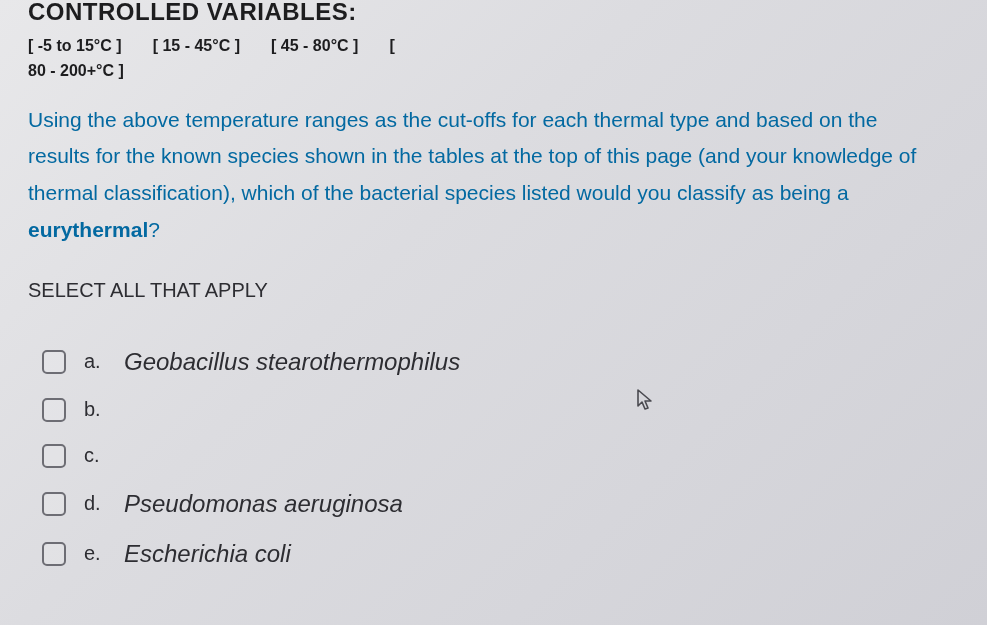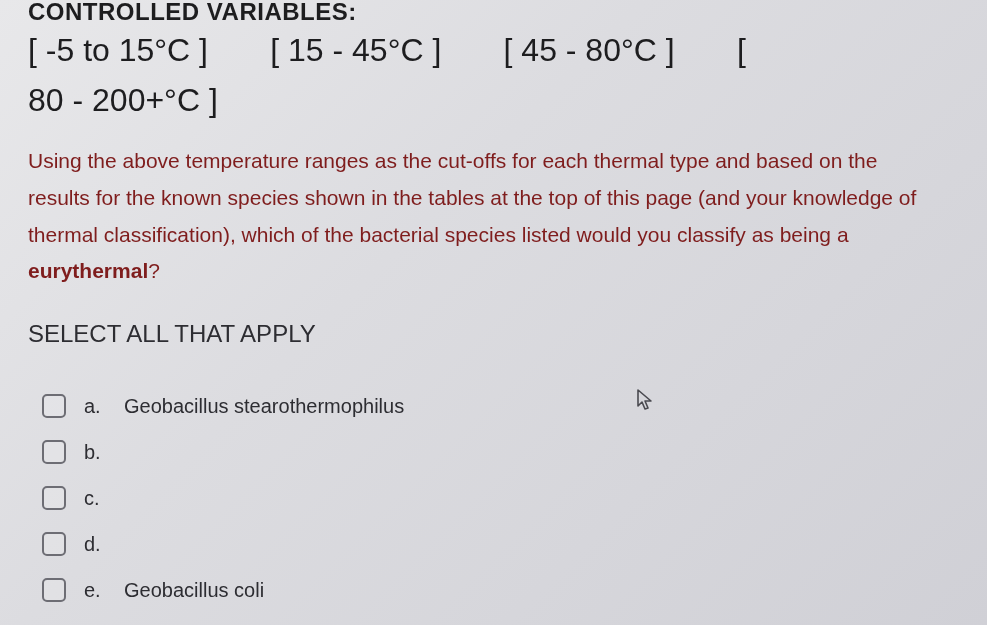--- a/index.html
+++ b/index.html
@@ -17,42 +17,42 @@
     padding: 0 28px 0 28px;
   }
   .heading {
     font-weight: 700;
     font-size: 24px;
     letter-spacing: 0.5px;
     color: #1d1d1f;
     margin-top: -2px;
   }
   .ranges {
-    font-weight: 400;
-    font-size: 32px;
+    font-weight: 700;
+    font-size: 16px;
     color: #1d1d1f;
     line-height: 1.55;
-    margin-top: 0;
+    margin-top: 8px;
     max-width: 920px;
   }
   .ranges span {
     display: inline-block;
   }
   .para {
     font-size: 21px;
     line-height: 1.75;
-    color: #7f1d1d;
+    color: #0369a1;
     margin-top: 18px;
     max-width: 910px;
   }
   .para b {
     font-weight: 700;
   }
   .select-line {
-    font-size: 24px;
+    font-size: 20px;
     color: #2d2d32;
     margin-top: 30px;
   }
   .options {
     margin-top: 46px;
     padding-left: 14px;
   }
   .opt {
     display: flex;
     align-items: center;
@@ -67,21 +67,22 @@
     background: rgba(255,255,255,0.15);
     flex: 0 0 auto;
   }
   .letter {
     font-size: 20px;
     color: #2d2d32;
     width: 22px;
     flex: 0 0 auto;
   }
   .species {
-    font-size: 20px;
+    font-size: 24px;
+    font-style: italic;
     color: #2d2d32;
   }
   .cursor {
     position: absolute;
     left: 636px;
     top: 388px;
     pointer-events: none;
   }
   .cursor svg { display:block; }
 </style>
@@ -121,26 +122,27 @@
     </div>
 
     <div class="opt">
       <div class="cbox"></div>
       <div class="letter">c.</div>
     </div>
 
     <div class="opt">
       <div class="cbox"></div>
       <div class="letter">d.</div>
+      <div class="species">Pseudomonas aeruginosa</div>
     </div>
 
     <div class="opt">
       <div class="cbox"></div>
       <div class="letter">e.</div>
-      <div class="species">Geobacillus coli</div>
+      <div class="species">Escherichia coli</div>
     </div>
 
   </div>
 </div>
 
 <div class="cursor">
   <svg width="20" height="24" viewBox="0 0 20 24">
     <path d="M2 2 L2 18 L6 14 L9 21 L12 20 L9 13 L15 13 Z" fill="none" stroke="#4a4a50" stroke-width="1.6" stroke-linejoin="round"></path>
   </svg>
 </div>

